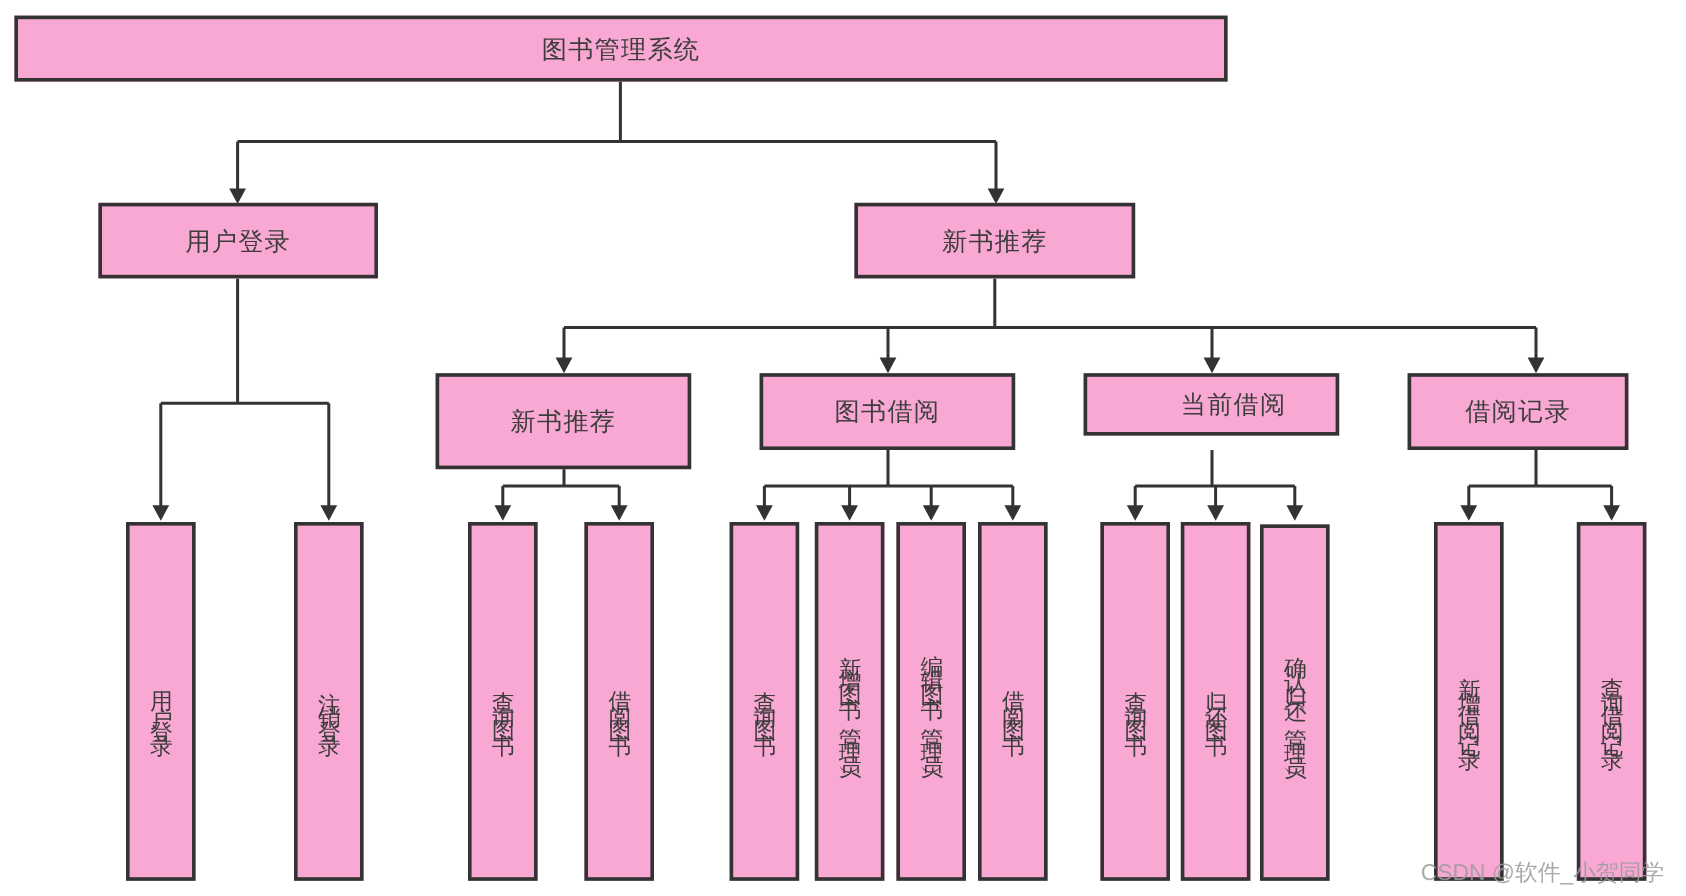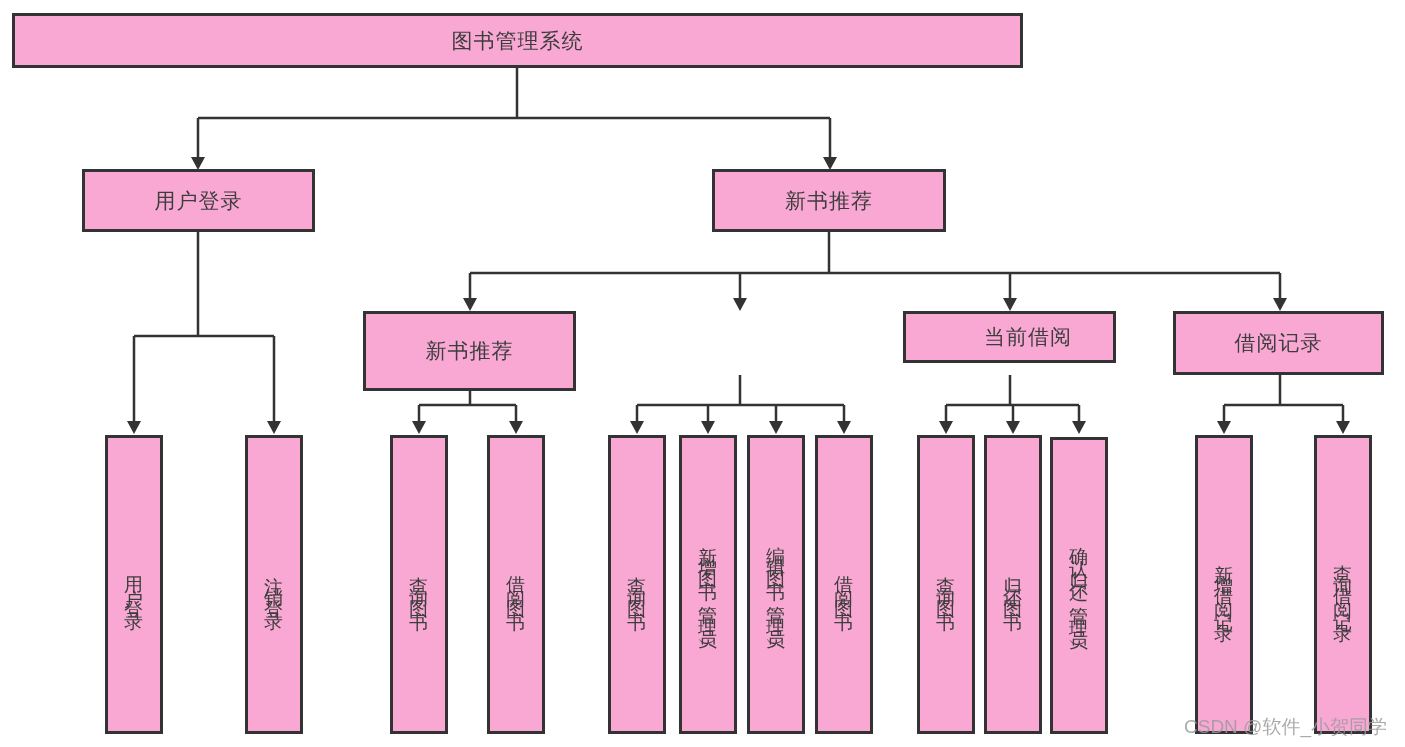--- a/index.html
+++ b/index.html
@@ -96,24 +96,27 @@
   <div class="box" style="left:82px; top:169px; width:233px; height:63px;">
     <span class="hlabel">用户登录</span>
   </div>
   <div class="box" style="left:712px; top:169px; width:234px; height:63px;">
     <span class="hlabel">新书推荐</span>
   </div>
 
   <div class="box" style="left:363px; top:311px; width:213px; height:80px;">
     <span class="hlabel">新书推荐</span>
   </div>
+  <div class="box" style="left:633px; top:311px; width:213px; height:64px;">
+    <span class="hlabel">图书借阅</span>
+  </div>
   <div class="box" style="left:903px; top:311px; width:213px; height:52px;padding-left:37px;">
     <span class="hlabel">当前借阅</span>
   </div>
-  <div class="box" style="left:1173px; top:311px; width:211px; height:64px;">
+  <div class="box" style="left:1173px; top:311px; width:184px; height:64px;">
     <span class="hlabel">借阅记录</span>
   </div>
 
   <div class="box" style="left:105px; top:435px; width:58px; height:299px;">
     <span class="vlabel">用户登录</span>
   </div>
   <div class="box" style="left:245px; top:435px; width:58px; height:299px;">
     <span class="vlabel">注销登录</span>
   </div>
 

